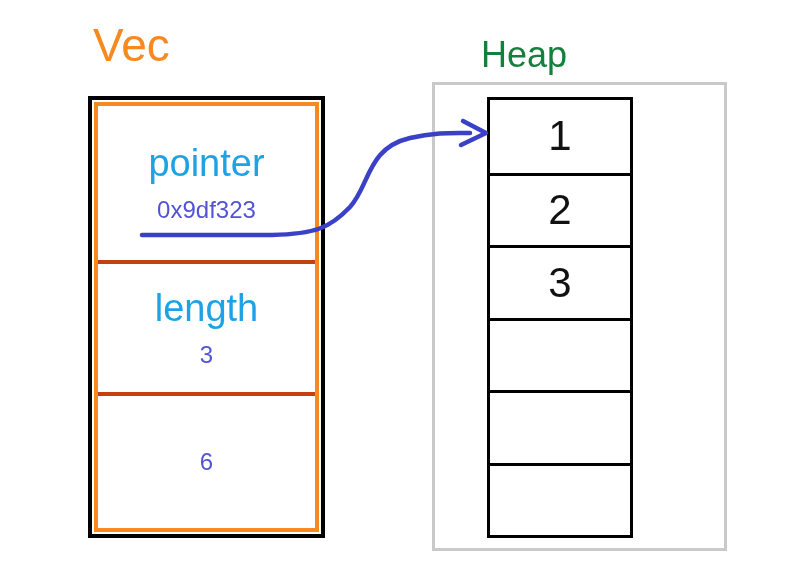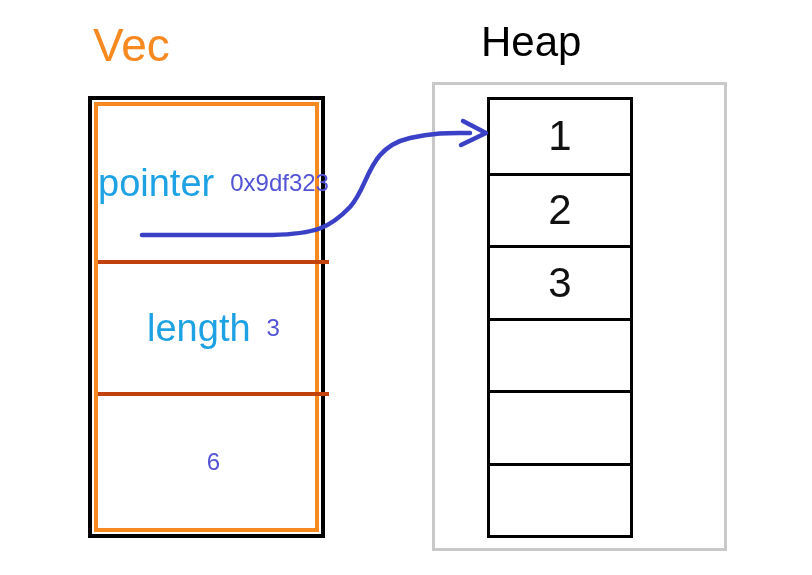--- a/index.html
+++ b/index.html
@@ -40,21 +40,21 @@
   .vec-inner {
     width: 100%;
     height: 100%;
     box-sizing: border-box;
     border: 4px solid #F68920;
     display: grid;
     grid-template-rows: 158fr 136fr 140fr;
   }
   .vec-row {
     display: flex;
-    flex-direction: row;
+    flex-direction: column;
     align-items: center;
     justify-content: center;
     gap: 16px;
     box-sizing: border-box;
   }
   .vec-row + .vec-row {
     border-top: 4px solid #c2410c;
   }
   .vec-field-label {
     font-size: 38px;
@@ -64,23 +64,23 @@
   .vec-field-value {
     font-size: 24px;
     color: #5353D6;
     line-height: 1;
   }
 
   
   .heap-title {
     position: absolute;
     left: 481px;
-    top: 18px;
-    font-size: 42px;
-    color: #000000;
+    top: 34px;
+    font-size: 36px;
+    color: #15803d;
   }
   .heap-box {
     position: absolute;
     left: 432px;
     top: 82px;
     width: 295px;
     height: 469px;
     border: 3px solid #C9C9C9;
     box-sizing: border-box;
     background: #ffffff;

